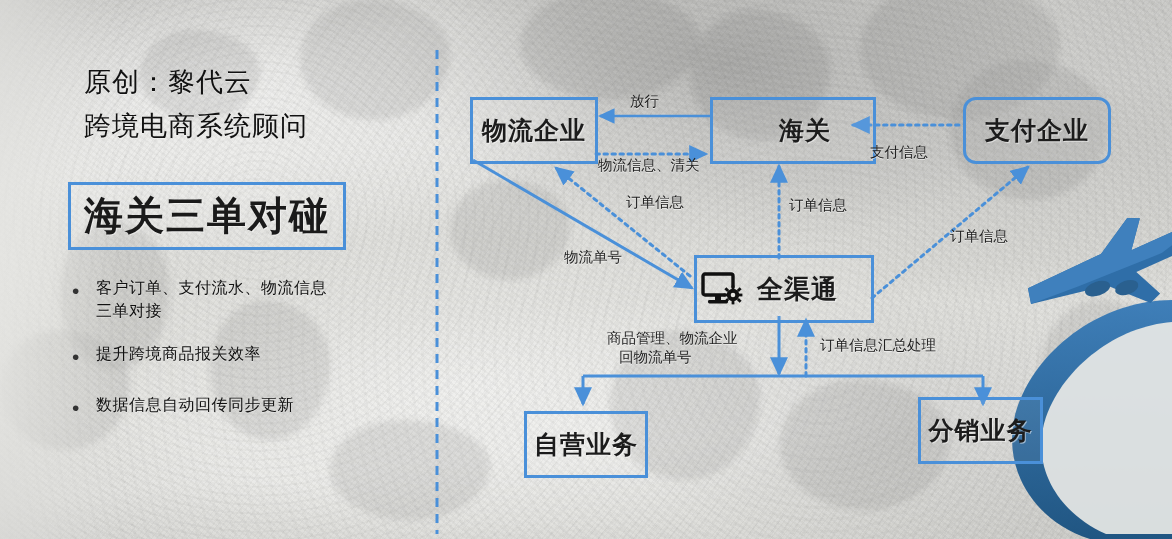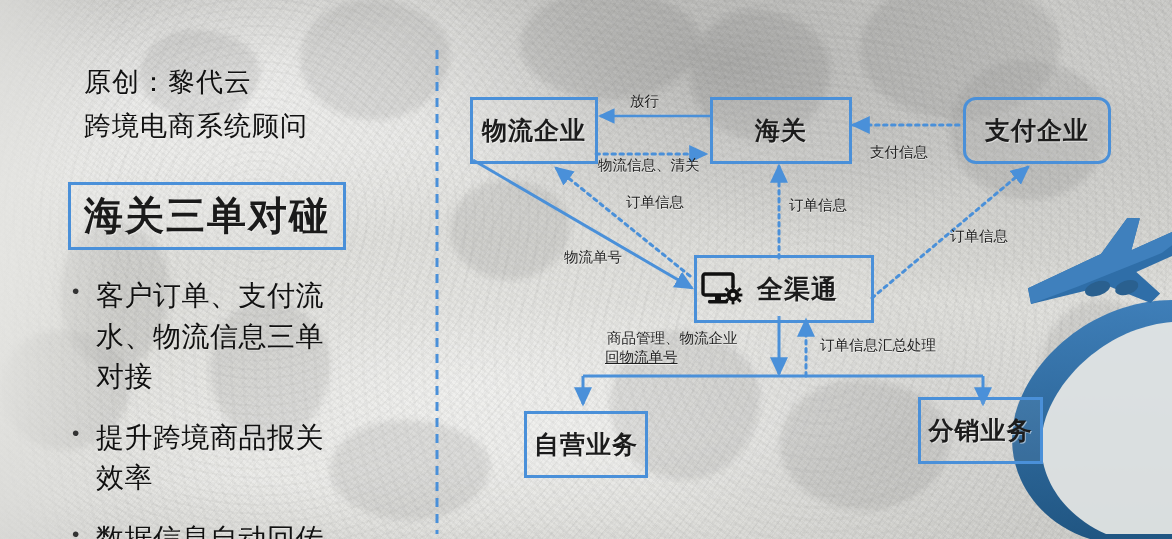--- a/index.html
+++ b/index.html
@@ -54,21 +54,21 @@
     position:absolute;border:3px solid #4a90d9;background:rgba(255,255,255,.10);
     display:flex;align-items:center;justify-content:center;
   }
   .title-text{
     font-size:39px;font-weight:bold;color:#1a1a1a;letter-spacing:2px;
     text-shadow:1px 1px 0 rgba(255,255,255,.45);
   }
   .bullets{position:absolute;}
   .bullet{display:flex;margin-bottom:20px;}
   .bullet .dot{color:#333;font-size:21px;line-height:1.45;width:24px;flex:none;}
-  .bullet .btxt{color:#111;font-size:28px;line-height:1.45;letter-spacing:.5px;
+  .bullet .btxt{color:#111;font-size:16px;line-height:1.45;letter-spacing:.5px;
     text-shadow:0 1px 0 rgba(255,255,255,.3);max-width:245px;}
 
   
   .dia-svg{position:absolute;left:0;top:0;width:1172px;height:539px;pointer-events:none;}
   .node{
     position:absolute;border:3px solid #4a90d9;
     display:flex;align-items:center;justify-content:center;
     background:rgba(255,255,255,.07);
   }
   .node .nlabel{
@@ -180,21 +180,21 @@
         <ellipse cx="78" cy="66" rx="13" ry="7" fill="#2a608f"></ellipse>
         <ellipse cx="106" cy="74" rx="12" ry="7" fill="#2a608f"></ellipse>
       </g>
     </g>
   </svg>
 
   <div class="node" style="left:470px;top:97px;width:122px;height:61px;">
     <span class="nlabel">物流企业</span>
   </div>
 
-  <div class="node" style="left:710px;top:97px;width:136px;height:61px;">
+  <div class="node" style="left:710px;top:97px;width:136px;height:61px;padding-left:24px;">
     <span class="nlabel">海关</span>
   </div>
 
   <div class="node" style="left:963px;top:97px;width:142px;height:61px;border-radius:13px;">
     <span class="nlabel">支付企业</span>
   </div>
 
   <div class="node hub" style="left:694px;top:255px;width:170px;height:62px;">
     <svg class="mon-icon" viewBox="0 0 44 34">
       <rect x="2" y="2" width="30" height="21" rx="2" fill="none" stroke="#111" stroke-width="3.4"></rect>
@@ -233,17 +233,17 @@
 
   <div class="edge-label" style="left:789px;top:196px;">订单信息</div>
 
   <div class="edge-label" style="left:870px;top:143px;">支付信息</div>
 
   <div class="edge-label" style="left:950px;top:227px;">订单信息</div>
 
   <div class="edge-label" style="left:564px;top:248px;">物流单号</div>
 
   <div class="edge-label center" style="left:607px;top:329px;">商品管理、物流企业</div>
-  <div class="edge-label center" style="left:605px;top:348px;text-decoration:underline;">回物流单号</div>
+  <div class="edge-label center" style="left:619px;top:348px;">回物流单号</div>
 
   <div class="edge-label" style="left:820px;top:336px;">订单信息汇总处理</div>
 
 </div>
 
 </body></html>

